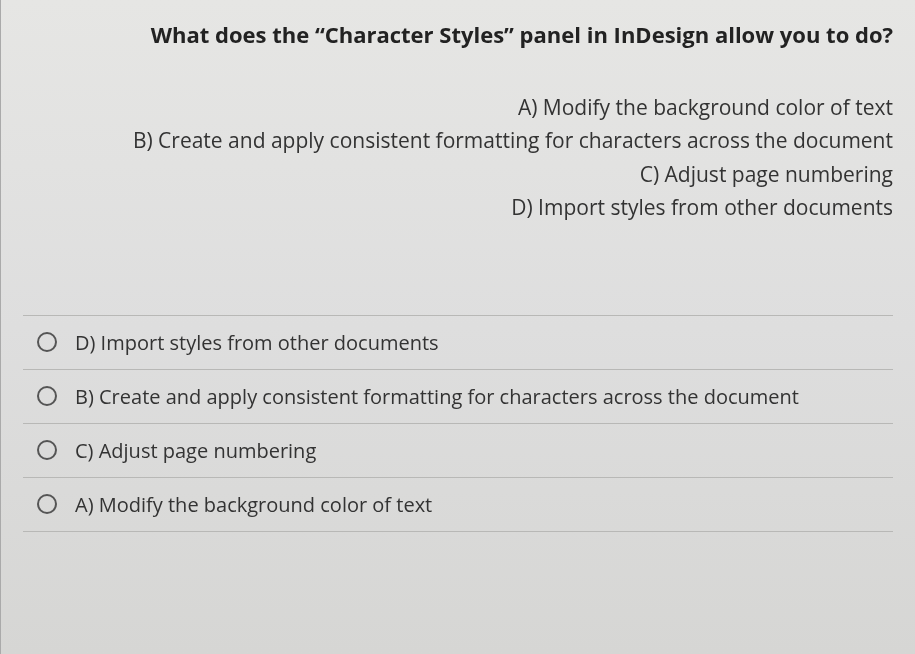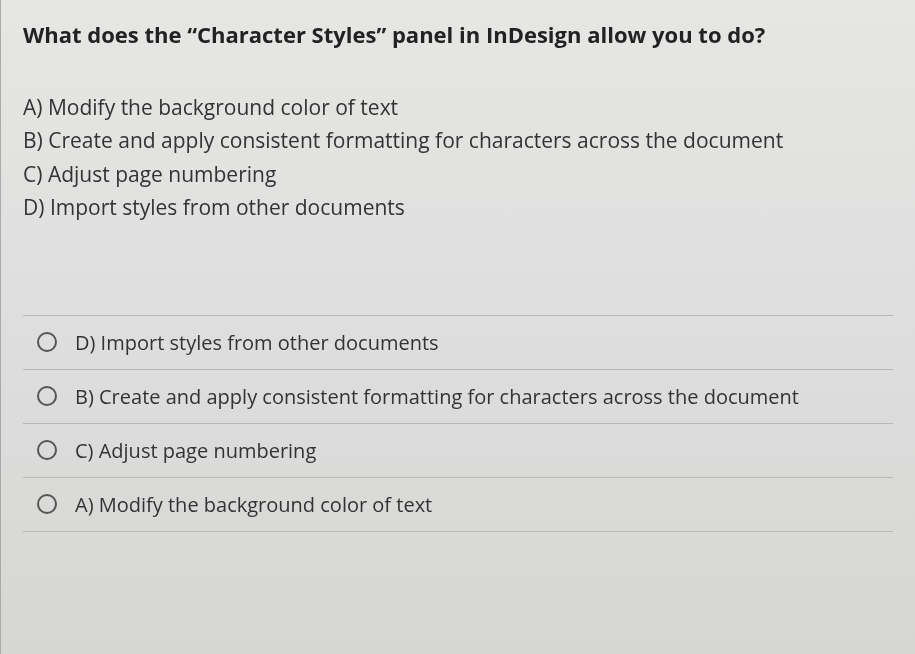--- a/index.html
+++ b/index.html
@@ -14,20 +14,21 @@
       height: 654px;
       padding: 0;
       overflow: hidden;
     }
     .paper {
       background: linear-gradient(180deg, #e6e6e4 0%, #dedede 50%, #d6d6d4 100%);
       width: 100%;
       height: 100%;
       padding: 20px 22px 30px 22px;
       border-left: 1px solid #aaa;
+      text-align: right;
     }
     .question {
       font-size: 22px;
       font-weight: 700;
       color: #222;
       margin-bottom: 42px;
       line-height: 1.3;
     }
     .answers-list {
       margin-bottom: 90px;

